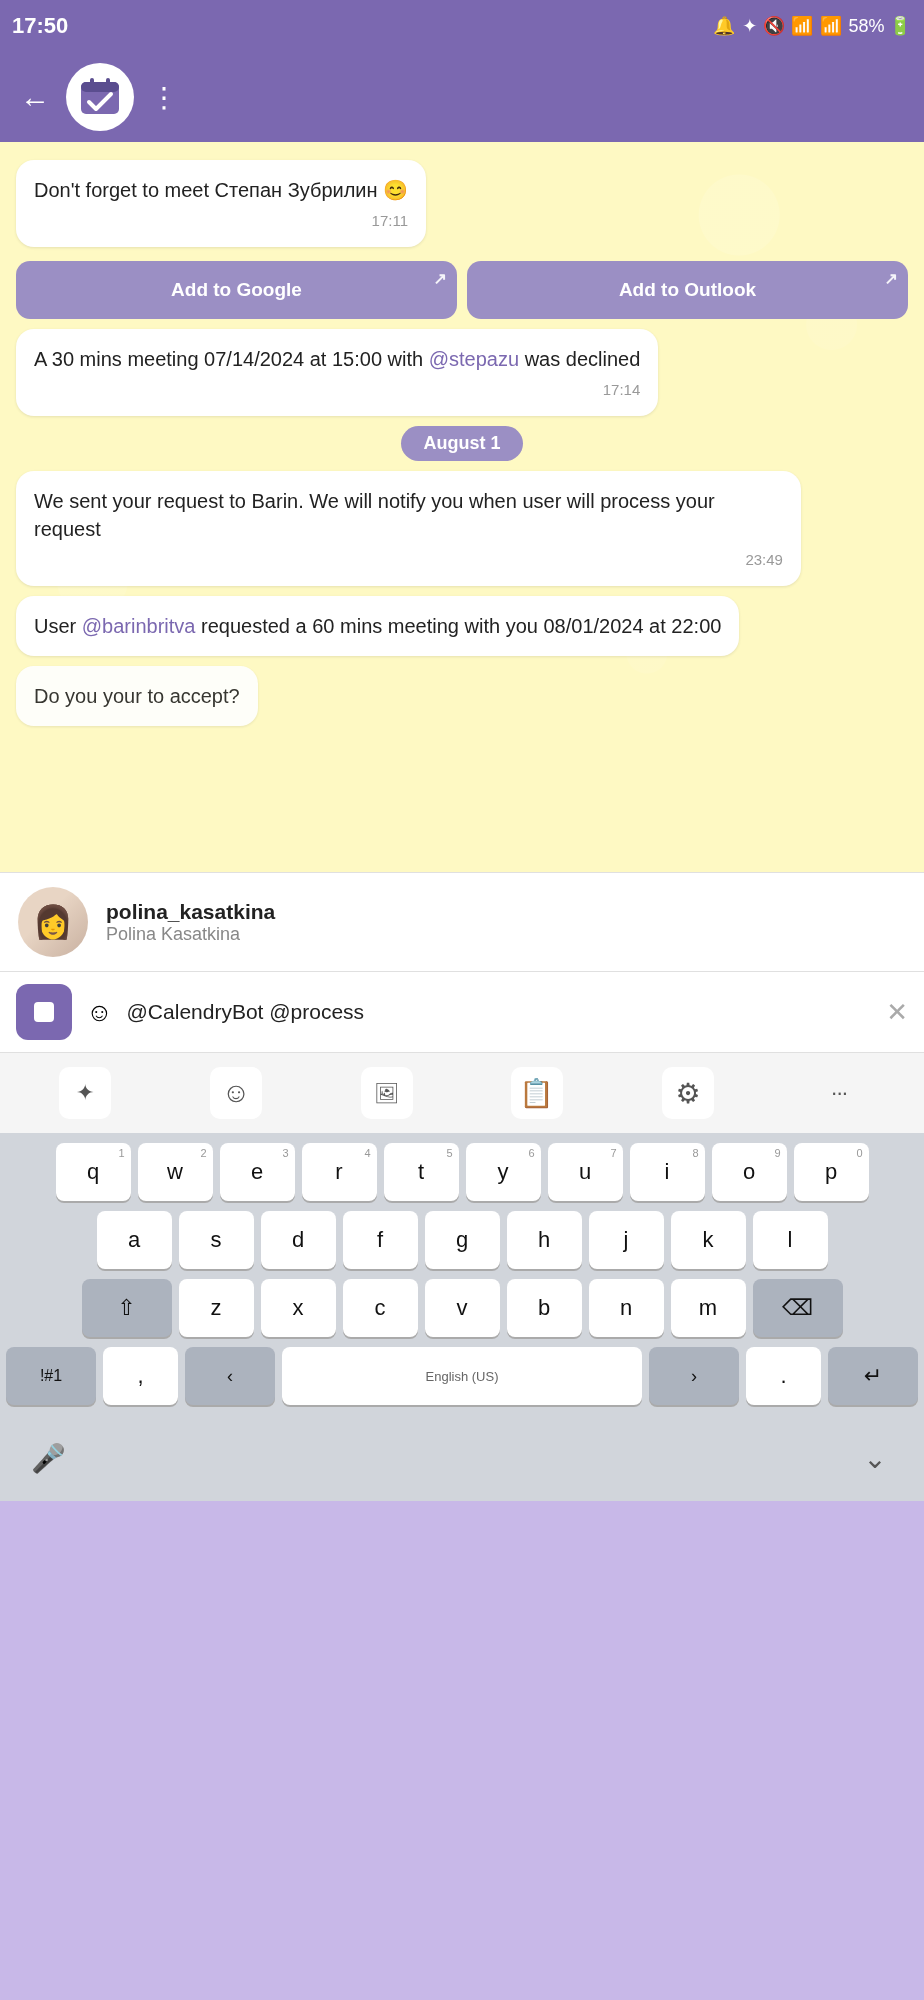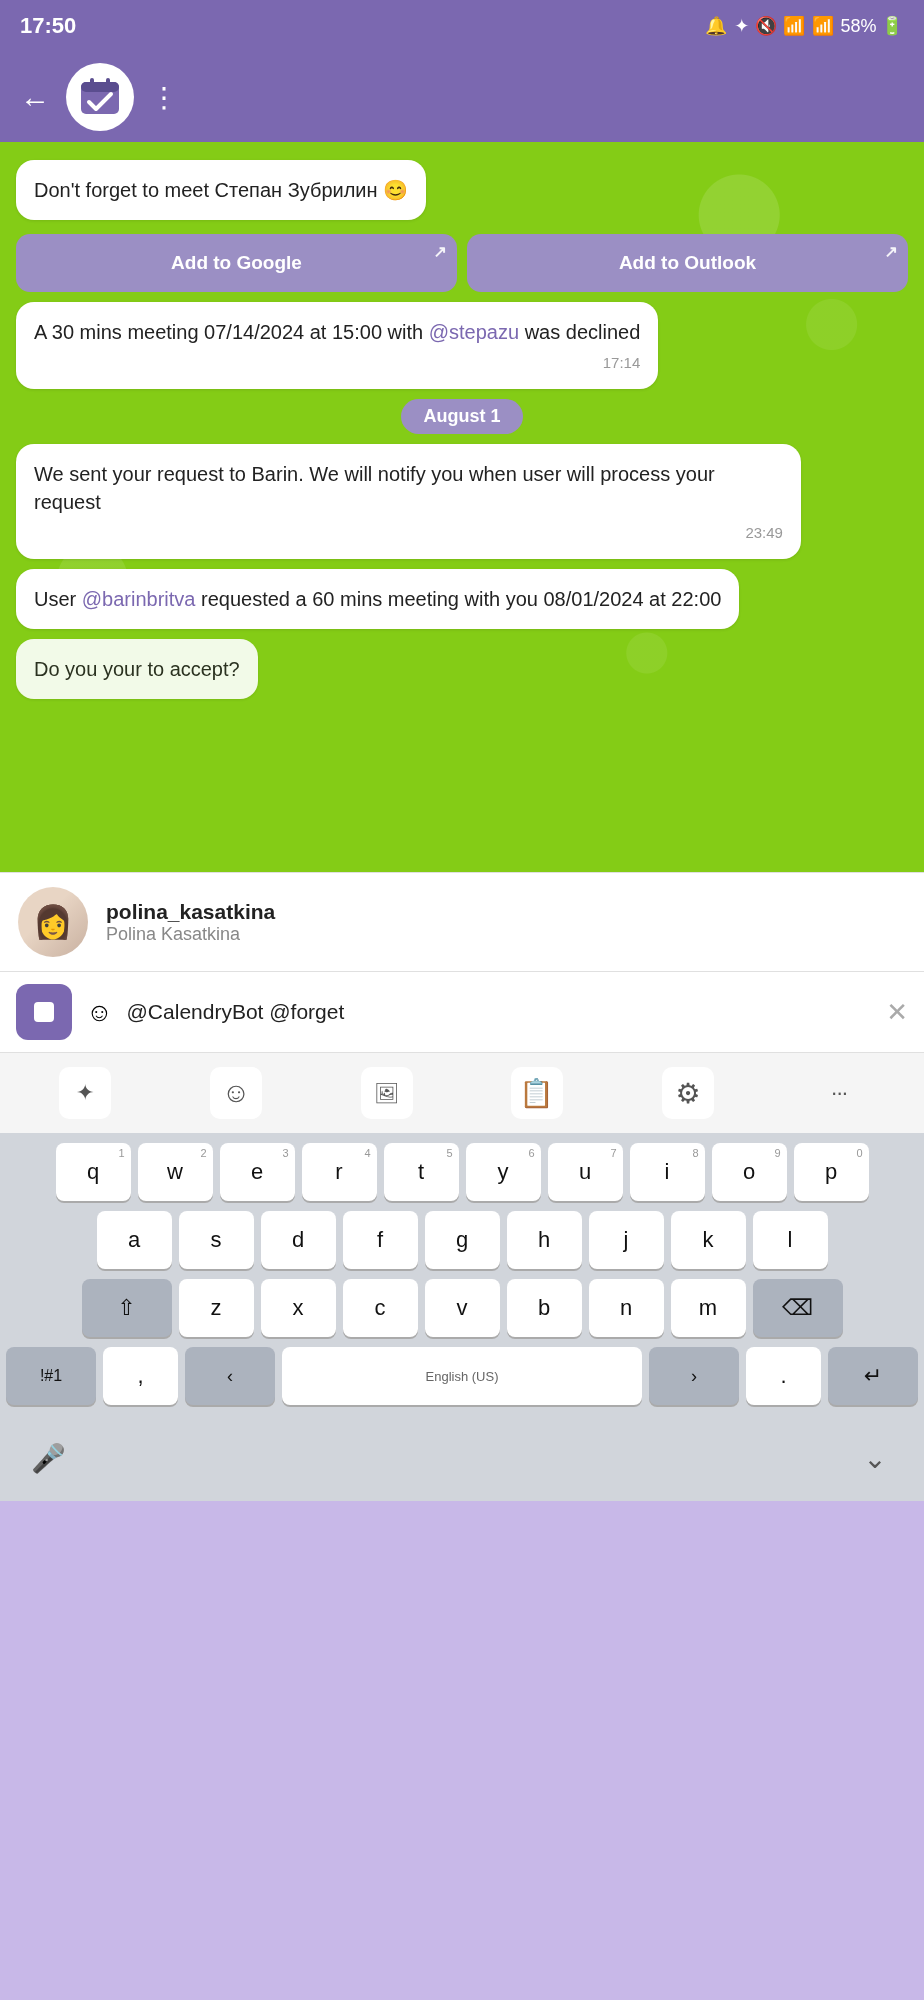--- a/index.html
+++ b/index.html
@@ -12,21 +12,21 @@
       overflow-x: hidden;
       position: relative;
     }
 
     
     .status-bar {
       background: #7b68b0;
       display: flex;
       justify-content: space-between;
       align-items: center;
-      padding: 10px 20px;
+      padding: 10px 12px;
       height: 52px;
     }
     .status-time {
       color: white;
       font-size: 22px;
       font-weight: 600;
     }
     .status-icons {
       display: flex;
       align-items: center;
@@ -72,21 +72,21 @@
       font-size: 18px;
     }
     .header-menu {
       color: white;
       font-size: 28px;
       cursor: pointer;
     }
 
     
     .chat-area {
-      background: #84cc16;
+      background: #fef9c3;
       padding: 18px 16px;
       display: flex;
       flex-direction: column;
       gap: 10px;
       min-height: 730px;
       position: relative;
       overflow: hidden;
     }
 
     
@@ -361,20 +361,21 @@
       <path d="M12 28 l7 7 15-15" stroke="white" stroke-width="4" fill="none" stroke-linecap="round" stroke-linejoin="round"></path>
     </svg>
   </div>
   <div class="header-menu">⋮</div>
 </div>
 
 <div class="chat-area">
 
   <div class="msg-bubble">
     <span>Don't forget to meet Степан Зубрилин 😊</span>
+    <div class="msg-time">17:11</div>
   </div>
 
   <div class="btn-row">
     <button class="calendar-btn">
       <span class="arrow-icon">↗</span>
       <span>Add to Google</span>
     </button>
     <button class="calendar-btn">
       <span class="arrow-icon">↗</span>
       <span>Add to Outlook</span>
@@ -415,21 +416,21 @@
 </div>
 
 <div class="input-bar">
   <div class="input-record-btn">
     <svg viewBox="0 0 30 30" xmlns="http://www.w3.org/2000/svg">
       <rect x="5" y="5" width="20" height="20" rx="4" fill="white"></rect>
     </svg>
   </div>
   <span class="input-emoji">☺</span>
   <div class="input-text-area">
-    <span>@CalendryBot @forget</span>
+    <span>@CalendryBot @process</span>
   </div>
   <span class="input-close">✕</span>
 </div>
 
 <div class="toolbar">
   <button class="toolbar-btn" style="font-size:22px;">✦</button>
   <button class="toolbar-btn">☺</button>
   <button class="toolbar-btn" style="font-size:20px;">🖼</button>
   <button class="toolbar-btn">📋</button>
   <button class="toolbar-btn">⚙</button>

